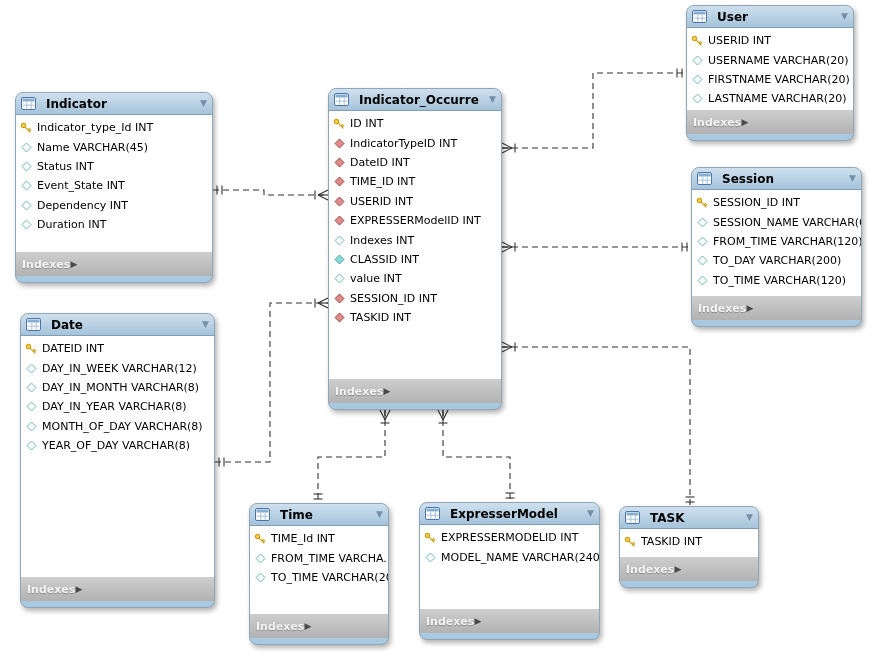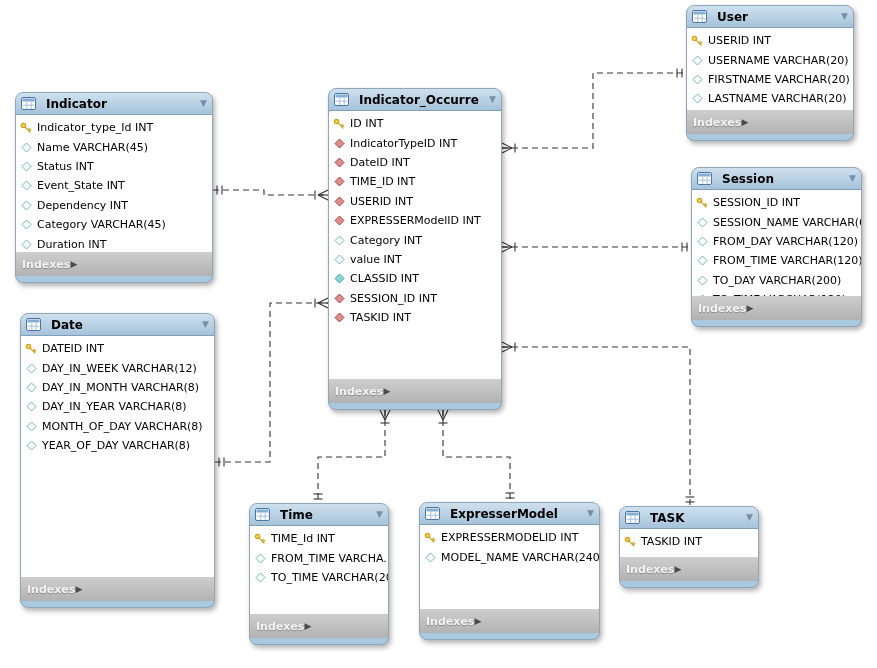--- a/index.html
+++ b/index.html
@@ -158,28 +158,20 @@
             </svg>
           </span>
           <span>Dependency INT</span>
         </div>
         <div class="row">
           <span class="col-icon">
             <svg width="11" height="11" viewBox="0 0 11 11">
               <polygon points="5.5,1 10,5.5 5.5,10 1,5.5" fill="#fbfdfd" stroke="#6fb7b7"></polygon>
             </svg>
           </span>
-          <span>Category VARCHAR(45)</span>
-        </div>
-        <div class="row">
-          <span class="col-icon">
-            <svg width="11" height="11" viewBox="0 0 11 11">
-              <polygon points="5.5,1 10,5.5 5.5,10 1,5.5" fill="#fbfdfd" stroke="#6fb7b7"></polygon>
-            </svg>
-          </span>
           <span>Duration INT</span>
         </div>
       </div>
     <div class="indexes-bar">
       <span>Indexes</span>
       <span class="expand-icon">▶</span>
     </div>
     <div class="bottom-strip"></div>
   </div>
     <div class="db-table" style="left: 20px; top: 313px; width: 195px; height: 295px;">
@@ -316,41 +308,41 @@
             </svg>
           </span>
           <span>EXPRESSERModelID INT</span>
         </div>
         <div class="row">
           <span class="col-icon">
             <svg width="11" height="11" viewBox="0 0 11 11">
               <polygon points="5.5,1 10,5.5 5.5,10 1,5.5" fill="#fbfdfd" stroke="#6fb7b7"></polygon>
             </svg>
           </span>
-          <span>Category INT</span>
+          <span>Indexes INT</span>
+        </div>
+        <div class="row">
+          <span class="col-icon">
+            <svg width="11" height="11" viewBox="0 0 11 11">
+              <polygon points="5.5,1 10,5.5 5.5,10 1,5.5" fill="#8ad9d9" stroke="#47a3a3"></polygon>
+            </svg>
+          </span>
+          <span>CLASSID INT</span>
         </div>
         <div class="row">
           <span class="col-icon">
             <svg width="11" height="11" viewBox="0 0 11 11">
               <polygon points="5.5,1 10,5.5 5.5,10 1,5.5" fill="#fbfdfd" stroke="#6fb7b7"></polygon>
             </svg>
           </span>
           <span>value INT</span>
         </div>
         <div class="row">
           <span class="col-icon">
             <svg width="11" height="11" viewBox="0 0 11 11">
-              <polygon points="5.5,1 10,5.5 5.5,10 1,5.5" fill="#8ad9d9" stroke="#47a3a3"></polygon>
-            </svg>
-          </span>
-          <span>CLASSID INT</span>
-        </div>
-        <div class="row">
-          <span class="col-icon">
-            <svg width="11" height="11" viewBox="0 0 11 11">
               <polygon points="5.5,1 10,5.5 5.5,10 1,5.5" fill="#de8d8d" stroke="#a34848"></polygon>
             </svg>
           </span>
           <span>SESSION_ID INT</span>
         </div>
         <div class="row">
           <span class="col-icon">
             <svg width="11" height="11" viewBox="0 0 11 11">
               <polygon points="5.5,1 10,5.5 5.5,10 1,5.5" fill="#de8d8d" stroke="#a34848"></polygon>
             </svg>
@@ -568,28 +560,20 @@
           </span>
           <span>SESSION_ID INT</span>
         </div>
         <div class="row">
           <span class="col-icon">
             <svg width="11" height="11" viewBox="0 0 11 11">
               <polygon points="5.5,1 10,5.5 5.5,10 1,5.5" fill="#fbfdfd" stroke="#6fb7b7"></polygon>
             </svg>
           </span>
           <span>SESSION_NAME VARCHAR(600)</span>
-        </div>
-        <div class="row">
-          <span class="col-icon">
-            <svg width="11" height="11" viewBox="0 0 11 11">
-              <polygon points="5.5,1 10,5.5 5.5,10 1,5.5" fill="#fbfdfd" stroke="#6fb7b7"></polygon>
-            </svg>
-          </span>
-          <span>FROM_DAY VARCHAR(120)</span>
         </div>
         <div class="row">
           <span class="col-icon">
             <svg width="11" height="11" viewBox="0 0 11 11">
               <polygon points="5.5,1 10,5.5 5.5,10 1,5.5" fill="#fbfdfd" stroke="#6fb7b7"></polygon>
             </svg>
           </span>
           <span>FROM_TIME VARCHAR(120)</span>
         </div>
         <div class="row">

